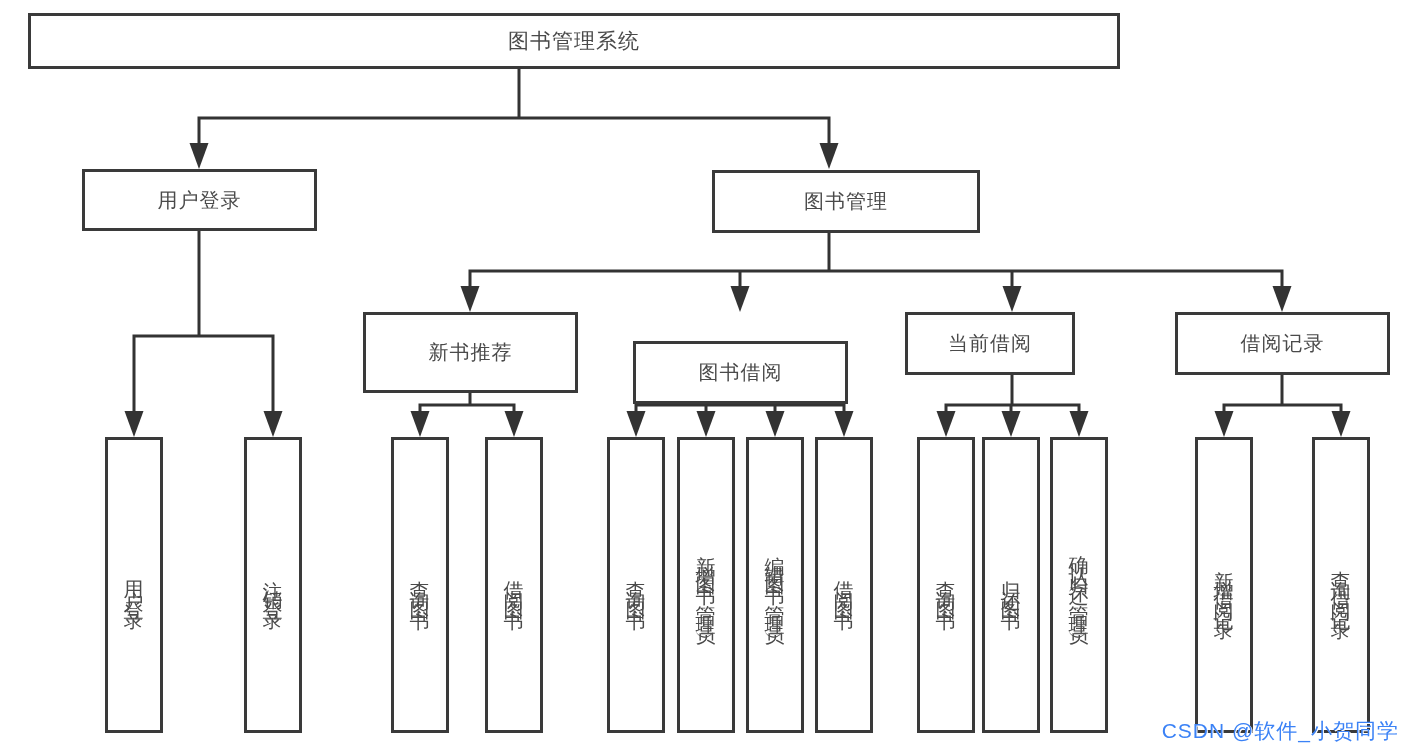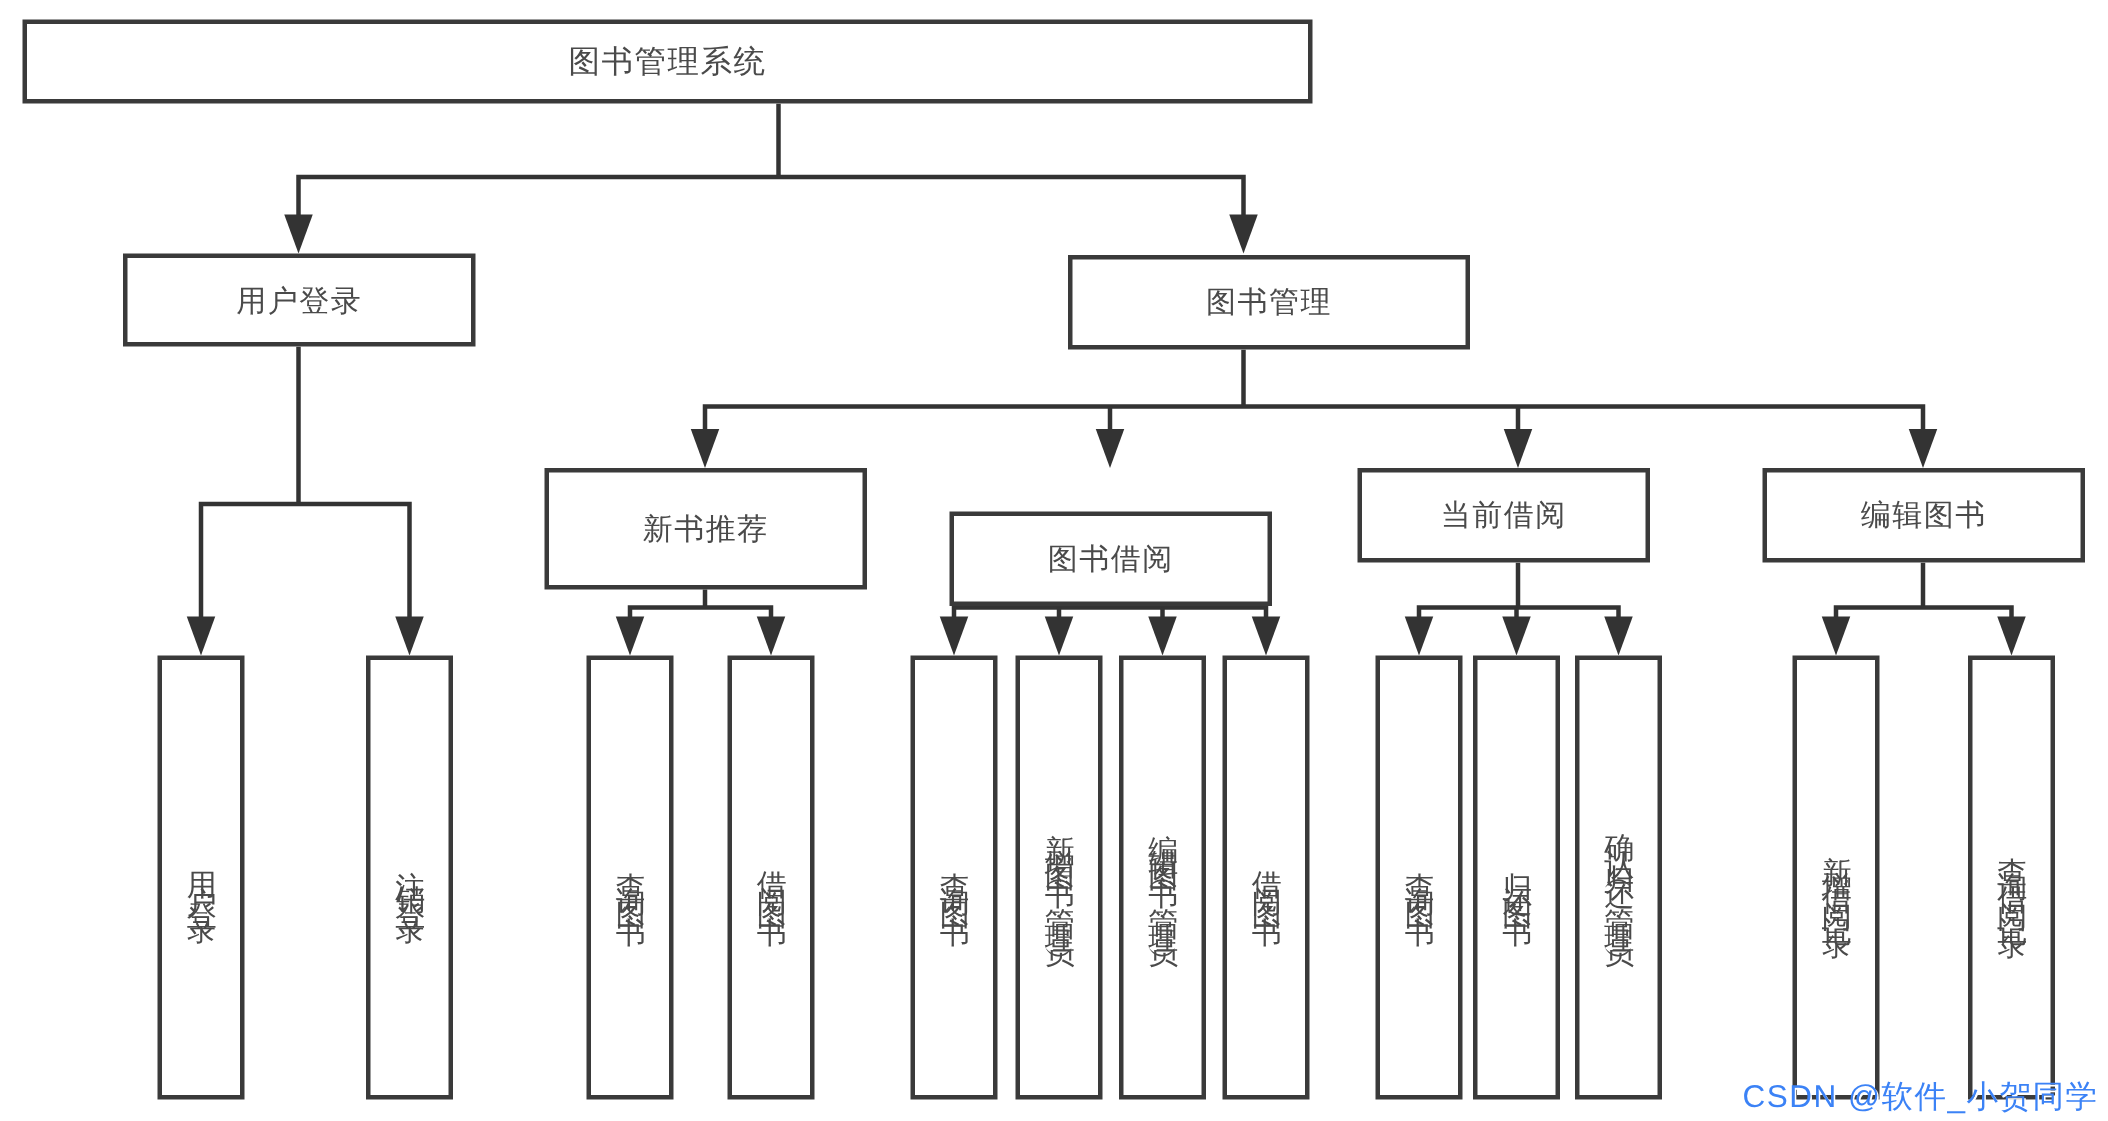--- a/index.html
+++ b/index.html
@@ -95,42 +95,42 @@
       <polygon points="765.5,411 784.5,411 775,437"></polygon>
       <polygon points="834.5,411 853.5,411 844,437"></polygon>
       <polygon points="936.5,411 955.5,411 946,437"></polygon>
       <polygon points="1001.5,411 1020.5,411 1011,437"></polygon>
       <polygon points="1069.5,411 1088.5,411 1079,437"></polygon>
       <polygon points="1214.5,411 1233.5,411 1224,437"></polygon>
       <polygon points="1331.5,411 1350.5,411 1341,437"></polygon>
     </g>
   </svg>
 
-  <div class="box" style="left:15px; top:13px; width:860px; height:56px;">
+  <div class="box" style="left:28px; top:13px; width:1092px; height:56px;">
     <span class="hlabel root-label">图书管理系统</span>
   </div>
 
   <div class="box" style="left:82px; top:169px; width:235px; height:62px;">
     <span class="hlabel">用户登录</span>
   </div>
   <div class="box" style="left:712px; top:170px; width:268px; height:63px;">
     <span class="hlabel">图书管理</span>
   </div>
 
   <div class="box" style="left:363px; top:312px; width:215px; height:81px;">
     <span class="hlabel">新书推荐</span>
   </div>
   <div class="box" style="left:633px; top:312px; width:215px; height:63px;margin-top:29px;">
     <span class="hlabel">图书借阅</span>
   </div>
-  <div class="box" style="left:905px; top:312px; width:195px; height:63px;">
+  <div class="box" style="left:905px; top:312px; width:170px; height:63px;">
     <span class="hlabel">当前借阅</span>
   </div>
   <div class="box" style="left:1175px; top:312px; width:215px; height:63px;">
-    <span class="hlabel">编辑图书</span>
+    <span class="hlabel">借阅记录</span>
   </div>
 
   <div class="box" style="left:105px; top:437px; width:58px; height:296px;">
     <span class="vlabel">用户登录</span>
   </div>
   <div class="box" style="left:244px; top:437px; width:58px; height:296px;">
     <span class="vlabel">注销登录</span>
   </div>
 
   <div class="box" style="left:391px; top:437px; width:58px; height:296px;">

